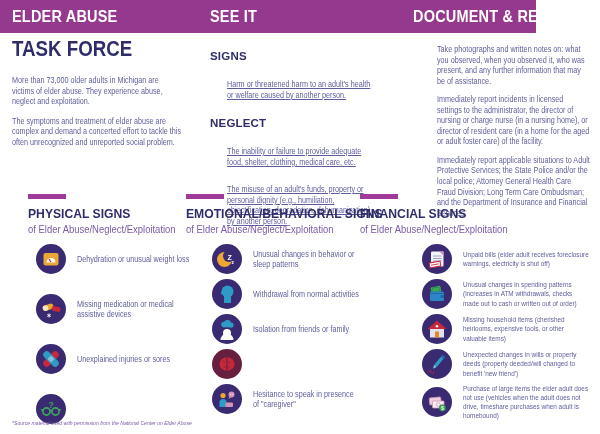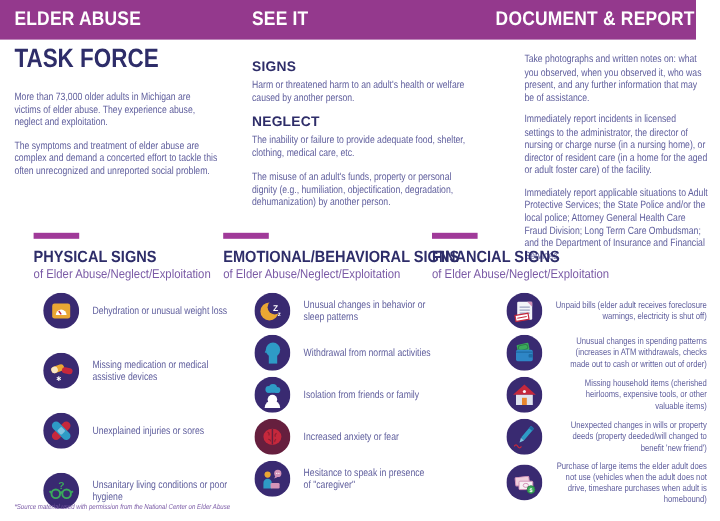--- a/index.html
+++ b/index.html
@@ -1,56 +1,56 @@
 <!DOCTYPE html>
 <html><head>
 <meta charset="utf-8">
 <style>
   html,body{margin:0;padding:0;background:#ffffff;}
   .poster{position:relative;width:600px;height:434px;background:#ffffff;overflow:hidden;
           font-family:"Liberation Sans", sans-serif;}
   
-  .topbar{position:absolute;top:0;left:0;width:536px;height:33px;background:#94398d;padding-left:44px;}
+  .topbar{position:absolute;top:0;left:0;width:536px;height:33px;background:#94398d;}
   .bar-title{position:absolute;top:0;height:33px;line-height:33px;color:#ffffff;
              font-weight:bold;font-size:16.5px;letter-spacing:.2px;white-space:nowrap;
              transform:scaleX(.88);transform-origin:0 50%;}
   #bar-title-left{left:12px;}
   #bar-title-mid{left:210px;}
   #bar-title-right{left:413px;}
 
   .col{position:absolute;}
   #col-left{left:12px;top:36px;width:172px;}
   #col-mid{left:210px;top:50px;width:180px;}
   #col-right{left:413px;top:44px;width:178px;}
 
   .tf-title{font-size:22px;font-weight:bold;color:#2e2d69;white-space:nowrap;
             transform:scaleX(.85);transform-origin:0 0;margin:0 0 13px 0;}
   .para{font-size:8.8px;color:#5e5d9c;line-height:1.2;margin:0 0 9px 0;}
   .para.gap-big{margin-top:19px;}
   .squeeze{display:block;width:121%;transform:scaleX(.82);transform-origin:0 0;}
 
   .see-section{margin-bottom:10px;}
   .see-head{font-size:11.5px;font-weight:bold;color:#2e2d69;letter-spacing:.2px;margin:0 0 3px 0;}
-  .see-body{font-size:8.8px;color:#5e5d9c;line-height:1.2;margin:0;}
+  .see-body{font-size:8.8px;color:#5e5d9c;line-height:1.2;margin:17px;text-decoration:underline;}
   #col-right .para{margin-bottom:8px;margin-left:24px;}
 
   
   .sec{position:absolute;top:194px;}
   #sec-physical{left:28px;width:176px;}
   #sec-emotional{left:186px;width:176px;}
   #sec-financial{left:360px;width:230px;}
   .accent{width:38px;height:5px;background:#a03a99;}
   .sec-title{margin:7px 0 0 0;font-size:13.5px;font-weight:bold;color:#2e2d69;white-space:nowrap;
              transform:scaleX(.9);transform-origin:0 0;}
   .sec-sub{margin:2px 0 0 0;font-size:10.5px;color:#7b5ba6;white-space:nowrap;
            transform:scaleX(.9);transform-origin:0 0;}
   .items{margin-top:9px;display:flex;flex-direction:column;gap:5px;}
   #sec-physical .items{padding-left:8px;gap:20px;}
   #sec-emotional .items{padding-left:26px;}
-  #sec-financial .items{padding-left:62px;text-align:right;}
+  #sec-financial .items{padding-left:62px;}
   .item{display:flex;align-items:center;gap:11px;min-height:30px;}
   .ic{flex:0 0 30px;width:30px;height:30px;}
   .ic svg{display:block;}
   .itx{flex:1;font-size:8.8px;color:#5e5d9c;line-height:1.18;}
   #sec-financial .itx{font-size:7.8px;line-height:1.17;}
 
   .footnote{position:absolute;left:12px;top:420px;font-size:6px;font-style:italic;color:#7b5ba6;
             white-space:nowrap;transform:scaleX(.85);transform-origin:0 0;}
 </style>
 </head>
@@ -168,23 +168,20 @@
               <g fill="none" stroke="#3baa5c" stroke-width="1.6">
                 <circle cx="10.5" cy="17.5" r="3.6"></circle>
                 <circle cx="19.5" cy="17.5" r="3.6"></circle>
                 <path d="M14.1 17 q0.9 -1.6 1.8 0"></path>
                 <path d="M6.9 16.5 l-1.7 -1.2"></path>
                 <path d="M23.1 16.5 l1.7 -1.2"></path>
               </g>
               <text x="12.6" y="13.5" font-size="8.5" font-weight="bold" fill="#3baa5c">?</text>
             </svg>
         </span>
-        <span class="itx">
-            <span class="squeeze">Unsanitary living conditions or poor hygiene</span>
-          </span>
       </div>
       <div class="item">
         <span class="ic">
           <svg width="30" height="30" viewBox="0 0 30 30">
               <circle cx="15" cy="15" r="15" fill="#392a71"></circle>
               <path d="M9 19 l7 -4 l5 3 l0 4 l-12 0 z" fill="#9bb7d4"></path>
               <rect x="13.5" y="10" width="4" height="6" rx="0.8" fill="#e8edf5"></rect>
               <circle cx="11.5" cy="11" r="1.6" fill="#eaa733"></circle>
               <circle cx="15" cy="15" r="9.5" fill="none" stroke="#c6283c" stroke-width="2.2"></circle>
               <line x1="8.3" y1="8.3" x2="21.7" y2="21.7" stroke="#c6283c" stroke-width="2.2"></line>
@@ -247,23 +244,20 @@
       </div>
       <div class="item">
         <span class="ic">
           <svg width="30" height="30" viewBox="0 0 30 30">
               <circle cx="15" cy="15" r="15" fill="#661f3e"></circle>
               <ellipse cx="15" cy="15" rx="7.5" ry="6.8" fill="#c6283c"></ellipse>
               <path d="M15 8.5 l0 13" stroke="#661f3e" stroke-width="1.2"></path>
               <path d="M11 11 q2 1 1 3 M18.5 12 q-2 1 -1 3 M11.5 17 q2 0 2 2 M18 17 q-1.5 1 -1 2.5" stroke="#8f1f30" stroke-width="0.9" fill="none"></path>
             </svg>
         </span>
-        <span class="itx">
-            <span class="squeeze">Increased anxiety or fear</span>
-          </span>
       </div>
       <div class="item">
         <span class="ic">
           <svg width="30" height="30" viewBox="0 0 30 30">
               <circle cx="15" cy="15" r="15" fill="#392a71"></circle>
               <circle cx="11" cy="11.5" r="2.6" fill="#eaa733"></circle>
               <path d="M7.5 23 l0 -4.5 a3.5 3.5 0 0 1 7 0 l0 4.5 z" fill="#2e9bc6"></path>
               <circle cx="19.5" cy="10.5" r="3" fill="#d493b8"></circle>
               <path d="M17.5 12.5 l-1 2.2 l2.6 -1 z" fill="#d493b8"></path>
               <circle cx="18.6" cy="10.5" r="0.5" fill="#ffffff"></circle>

